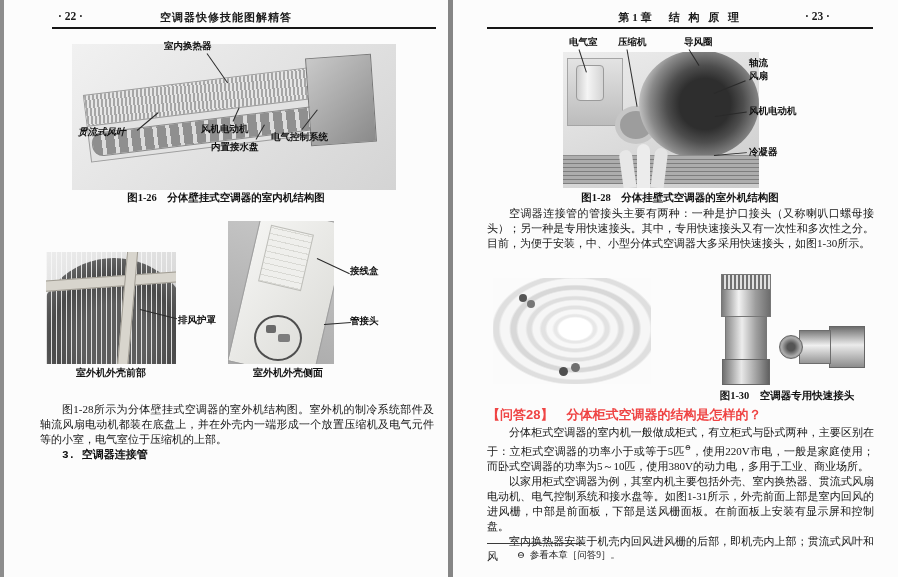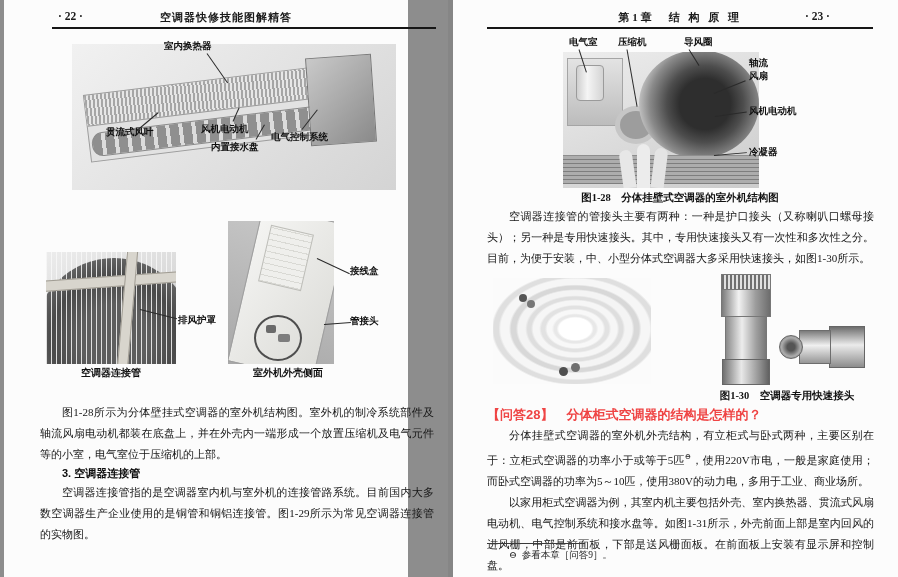--- a/index.html
+++ b/index.html
@@ -3,34 +3,34 @@
 <meta charset="utf-8">
 <style>
   html,body{margin:0;padding:0;}
   body{
     width:898px;height:577px;position:relative;overflow:hidden;
     background:#8d8d8d;
     font-family:"Liberation Serif","DejaVu Serif",serif;
     color:#1a1a1a;
   }
   .page{position:absolute;top:0;height:577px;background:#fcfcfc;}
-  .page-left{left:4px;width:404px;}
+  .page-left{left:4px;width:444px;}
   .page-right{left:453px;width:524px;}
   .pnum{position:absolute;font-size:11.5px;font-weight:bold;white-space:nowrap;}
   .rtitle{position:absolute;font-size:11px;font-weight:bold;text-align:center;white-space:nowrap;}
   .hrule{position:absolute;height:2px;background:#161616;}
   .photo{position:absolute;overflow:hidden;}
   .plabel{position:absolute;font-size:9.5px;font-weight:bold;white-space:nowrap;color:#101010;line-height:11px;}
   .ld{position:absolute;height:1px;background:#2a2a2a;transform-origin:left center;}
   .figcap{position:absolute;text-align:center;font-size:10.5px;font-weight:bold;color:#111;white-space:nowrap;}
   .subcap{position:absolute;text-align:center;font-size:10px;font-weight:bold;color:#111;white-space:nowrap;}
   .textcol{position:absolute;}
-  .para{margin:0;font-size:11px;line-height:21px;text-align:justify;text-indent:22px;color:#161616;}
+  .para{margin:0;font-size:11px;line-height:15px;text-align:justify;text-indent:22px;color:#161616;}
   .h3head{margin:0;font-size:11px;line-height:17.3px;font-weight:bold;text-indent:22px;
-          font-family:Liberation Sans, sans-serif;color:#0d0d0d;}
+          font-family:Liberation Mono, monospace;color:#0d0d0d;}
   .qahead{position:absolute;font-size:13px;font-weight:bold;white-space:nowrap;
           font-family:"Liberation Sans","DejaVu Sans",sans-serif;color:#ef4444;}
   .fnrule{position:absolute;height:1px;background:#3a3a3a;}
   .fnote{position:absolute;font-size:9.5px;color:#222;white-space:nowrap;}
   sup{font-size:7.5px;}
 </style>
 </head>
 <body>
 
 <div class="page page-left">
@@ -42,58 +42,58 @@
   <div class="photo" style="left:68px;top:44px;width:324px;height:146px;background:linear-gradient(140deg,#f1f1f1,#d4d4d4);">
     <div style="position:absolute;left:14px;top:34px;width:274px;height:66px;transform:rotate(-7deg);background:#e2e2e2;border:1px solid #9c9c9c;">
       <div style="position:absolute;left:0;top:0;right:0;height:30px;background:repeating-linear-gradient(90deg,#a6a6a6 0 2px,#e7e7e7 2px 4px);border-bottom:1px solid #999;"></div>
       <div style="position:absolute;left:2px;bottom:4px;width:242px;height:22px;border-radius:11px;background:repeating-linear-gradient(90deg,#8f8f8f 0 9px,#dcdcdc 9px 13px);border:1px solid #8a8a8a;"></div>
     </div>
     <div style="position:absolute;right:22px;top:12px;width:64px;height:86px;transform:rotate(-4deg);background:linear-gradient(135deg,#c9c9c9,#8a8a8a);border:1px solid #777;"></div>
   </div>
 
   <div class="plabel" style="left:160px;top:41px;">室内换热器</div>
   <div class="ld" style="left:203px;top:53px;width:36px;transform:rotate(55deg);"></div>
-  <div class="plabel" style="left:102px;top:127px;">贯流式风叶</div>
+  <div class="plabel" style="left:74px;top:127px;font-style:italic;">贯流式风叶</div>
   <div class="ld" style="left:133px;top:130px;width:28px;transform:rotate(-40deg);"></div>
   <div class="plabel" style="left:197px;top:124px;">风机电动机</div>
   <div class="ld" style="left:229px;top:121px;width:15px;transform:rotate(-66deg);"></div>
   <div class="plabel" style="left:207px;top:142px;">内置接水盘</div>
   <div class="ld" style="left:252px;top:139px;width:17px;transform:rotate(-60deg);"></div>
   <div class="plabel" style="left:267px;top:132px;">电气控制系统</div>
   <div class="ld" style="left:298px;top:129px;width:25px;transform:rotate(-52deg);"></div>
 
+  <div class="figcap" style="left:31px;top:191px;width:382px;">图1-26　分体壁挂式空调器的室内机结构图</div>
 
   <div class="photo" style="left:42px;top:252px;width:130px;height:112px;background:linear-gradient(155deg,#ececec,#c6c6c6);">
     <div style="position:absolute;left:-12px;top:6px;width:160px;height:160px;border-radius:50%;background:radial-gradient(circle,#5e5e5e 30%,#4a4a4a 55%,#6f6f6f 78%,#8b8b8b 100%);"></div>
     <div style="position:absolute;left:0;top:0;right:0;bottom:0;background:repeating-linear-gradient(90deg,rgba(248,248,248,0.85) 0 1.5px,rgba(255,255,255,0) 1.5px 5px);"></div>
     <div style="position:absolute;left:-2px;top:24px;width:136px;height:9px;background:#d8d5cd;border-top:1px solid #a09c93;border-bottom:1px solid #a09c93;transform:rotate(-4deg);"></div>
     <div style="position:absolute;left:76px;top:-4px;width:9px;height:124px;background:#d8d5cd;border-left:1px solid #a09c93;border-right:1px solid #a09c93;transform:rotate(5deg);"></div>
   </div>
   <div class="plabel" style="left:174px;top:315px;">排风护罩</div>
   <div class="ld" style="left:136px;top:309px;width:38px;transform:rotate(14deg);"></div>
-  <div class="subcap" style="left:42px;top:366px;width:130px;">空调器连接管</div>
+  <div class="subcap" style="left:42px;top:366px;width:130px;">室外机外壳前部</div>
 
   <div class="photo" style="left:224px;top:221px;width:106px;height:143px;background:linear-gradient(200deg,#c9c9c9,#a8a8a8);">
     <div style="position:absolute;left:16px;top:-8px;width:86px;height:158px;transform:rotate(13deg);background:linear-gradient(115deg,#f5f5f3,#dbdbd7);border:1px solid #9f9f9f;"></div>
     <div style="position:absolute;left:36px;top:8px;width:42px;height:56px;transform:rotate(13deg);background:repeating-linear-gradient(0deg,#d9d9d4 0 1px,#efefec 1px 6px);border:1px solid #bdbdb8;"></div>
     <div style="position:absolute;left:26px;top:94px;width:44px;height:42px;border:2px solid #4e4e4e;border-radius:50%;"></div>
     <div style="position:absolute;left:38px;top:104px;width:10px;height:8px;background:#6a6a6a;border-radius:2px;"></div>
     <div style="position:absolute;left:50px;top:113px;width:12px;height:8px;background:#7d7d7d;border-radius:2px;"></div>
   </div>
   <div class="plabel" style="left:346px;top:266px;">接线盒</div>
   <div class="ld" style="left:313px;top:258px;width:36px;transform:rotate(25deg);"></div>
   <div class="plabel" style="left:346px;top:316px;">管接头</div>
   <div class="ld" style="left:320px;top:324px;width:27px;transform:rotate(-4deg);"></div>
   <div class="subcap" style="left:224px;top:366px;width:120px;">室外机外壳侧面</div>
 
 
   <div class="textcol" style="left:36px;top:402px;width:394px;">
     <p class="para">图1-28所示为分体壁挂式空调器的室外机结构图。室外机的制冷系统部件及轴流风扇电动机都装在底盘上，并在外壳内一端形成一个放置压缩机及电气元件等的小室，电气室位于压缩机的上部。</p>
     <p class="h3head">3. 空调器连接管</p>
-    <p class="para">空调器连接管指的是空调器室内机与室外机的连接管路系统。目前国内大多数空调器生产企业使用的是铜管和铜铝连接管。图1-29所示为常见空调器连接管的实物图。</p>
   </div>
 </div>
 
 <div class="page page-right">
 
   <div class="rtitle" style="left:34px;top:10px;width:386px;letter-spacing:3px;">第1章　结 构 原 理</div>
   <div class="pnum" style="left:352px;top:10px;">· 23 ·</div>
   <div class="hrule" style="left:34px;top:27px;width:386px;"></div>
 
   <div class="photo" style="left:110px;top:52px;width:196px;height:136px;background:linear-gradient(160deg,#ededed,#cccccc);">
@@ -148,24 +148,24 @@
       <div style="position:absolute;left:118px;top:56px;width:30px;height:32px;background:linear-gradient(#7c7c7c,#f0f0f0 45%,#969696);border:1px solid #6d6d6d;"></div>
       <div style="position:absolute;left:98px;top:61px;width:22px;height:22px;border-radius:50%;background:radial-gradient(circle,#555 0 25%,#ababab 60%,#787878);border:1px solid #666;"></div>
     </div>
   </div>
 
   <div class="figcap" style="left:249px;top:389px;width:170px;">图1-30　空调器专用快速接头</div>
 
   <div class="qahead" style="left:34px;top:406px;">【问答28】　分体柜式空调器的结构是怎样的？</div>
 
   <div class="textcol" style="left:34px;top:425px;width:387px;">
-    <p class="para"><span>分体挂壁式空调器的室外机外壳结构，有立柜式与卧式两种，主要区别在于：立柜式空调器的功率小于或等于5匹</span><sup>⊖</sup><span>，使用220V市电，一般是家庭使用；而卧式空调器的功率为5～10匹，使用380V的动力电，多用于工业、商业场所。</span></p>
+    <p class="para"><span>分体柜式空调器的室内机一般做成柜式，有立柜式与卧式两种，主要区别在于：立柜式空调器的功率小于或等于5匹</span><sup>⊖</sup><span>，使用220V市电，一般是家庭使用；而卧式空调器的功率为5～10匹，使用380V的动力电，多用于工业、商业场所。</span></p>
     <p class="para">以家用柜式空调器为例，其室内机主要包括外壳、室内换热器、贯流式风扇电动机、电气控制系统和接水盘等。如图1-31所示，外壳前面上部是室内回风的进风栅，中部是前面板，下部是送风栅面板。在前面板上安装有显示屏和控制盘。</p>
     <p class="para">室内换热器安装于机壳内回风进风栅的后部，即机壳内上部；贯流式风叶和风</p>
   </div>
 
   <div class="fnrule" style="left:34px;top:543px;width:98px;"></div>
-  <div class="fnote" style="left:56px;top:549px;">
+  <div class="fnote" style="left:64px;top:549px;">
     <span>⊖</span>&nbsp;&nbsp;<span>参看本章［问答9］。</span>
   </div>
 </div>
 
 <div style="position:absolute;left:448px;top:0;width:5px;height:577px;background:#868686;"></div>
 
 </body></html>

